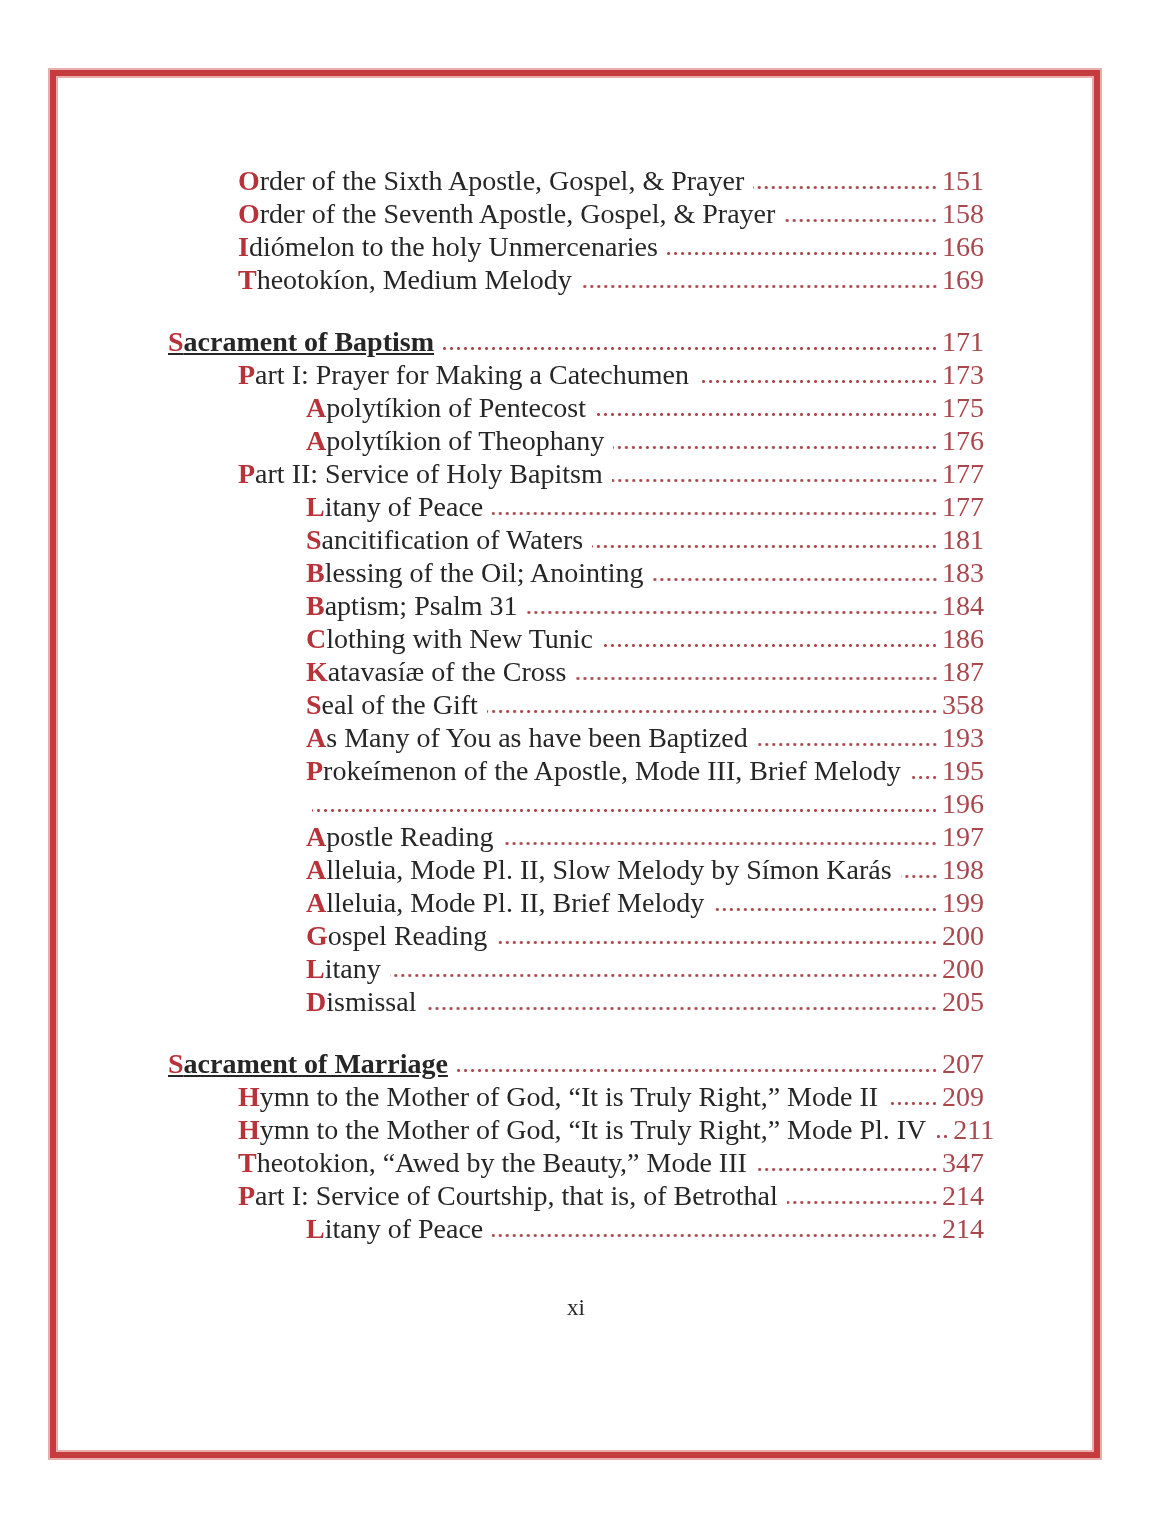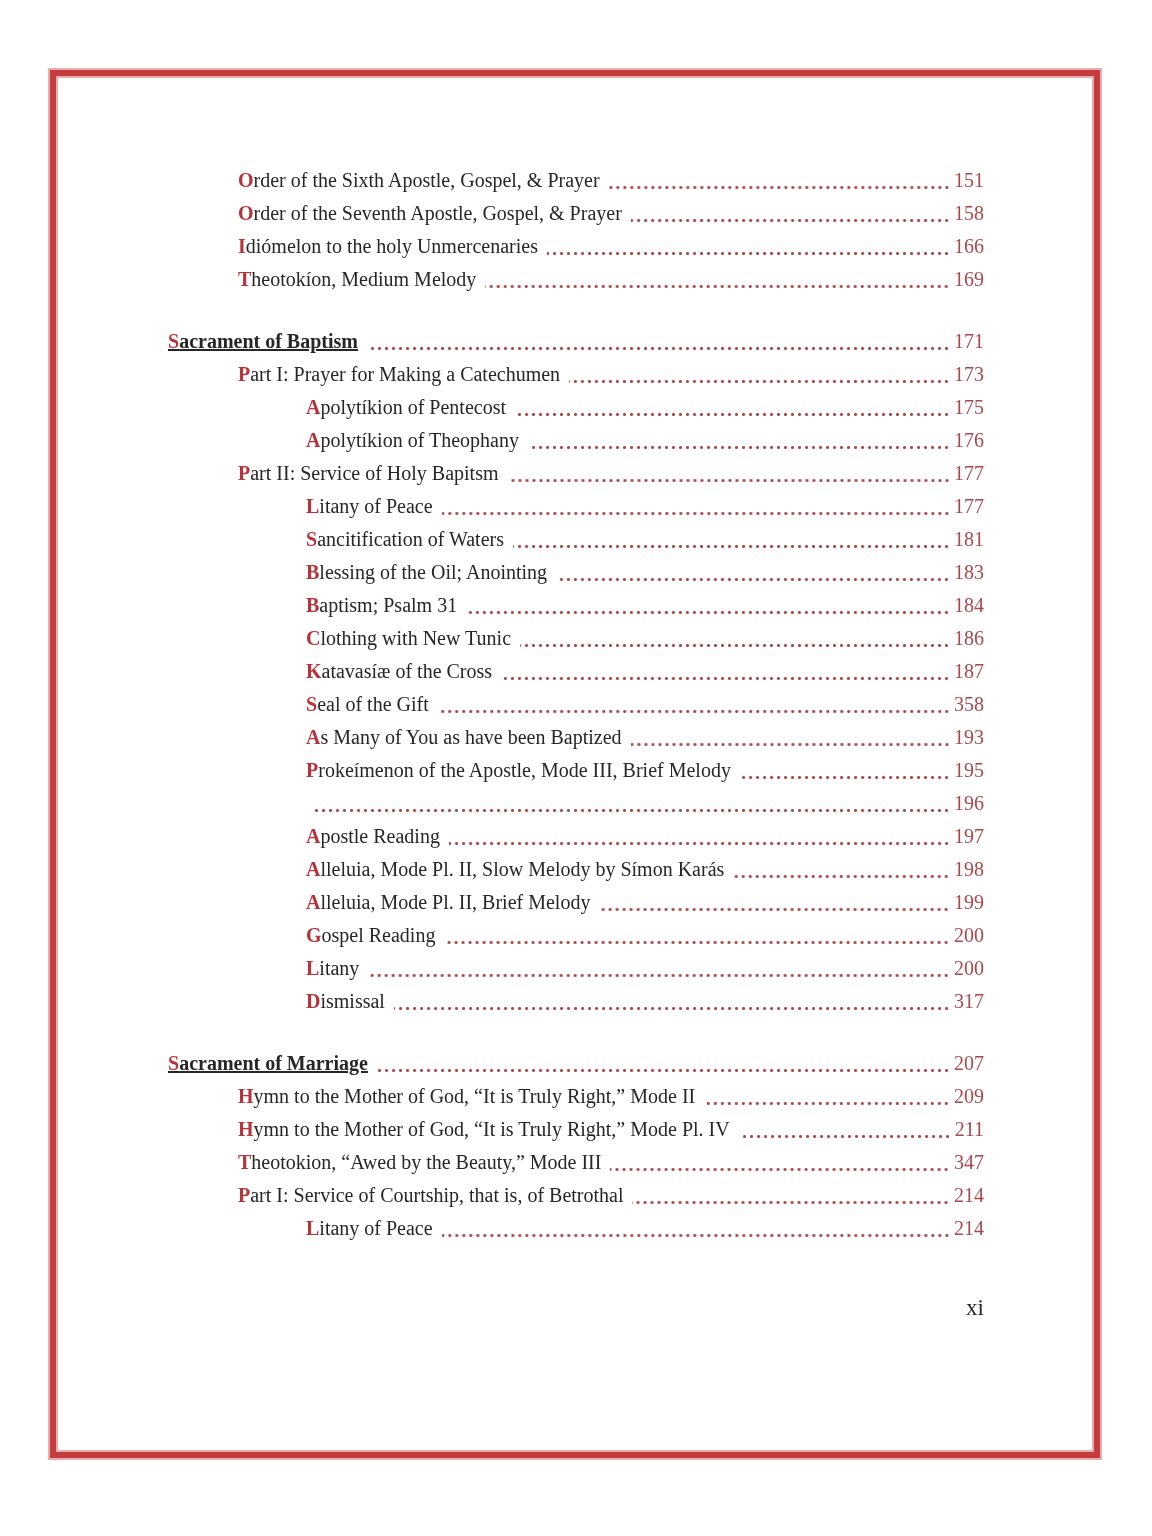--- a/index.html
+++ b/index.html
@@ -31,21 +31,21 @@
   }
   .content {
     position: absolute;
     inset: 0;
     padding: 88px 110px 0 112px;
   }
   .row {
     display: flex;
     align-items: baseline;
     line-height: 33px;
-    font-size: 20px;
+    font-size: 28px;
     white-space: nowrap;
   }
   .row.gap { margin-top: 29px; }
   .row.lvl1 { padding-left: 70px; }
   .row.lvl2 { padding-left: 138px; }
   .row.bold .title { font-weight: bold; text-decoration: underline; }
   .title { flex: 0 0 auto; padding-right: 3px; }
   .lead {
     font-weight: bold;
     color: var(--accent-red);
@@ -60,21 +60,21 @@
     background-size: 7px 3px;
     background-repeat: repeat-x;
     background-position: right bottom;
   }
   .pagenum {
     flex: 0 0 auto;
     color: var(--leader-red);
   }
   .footer {
     margin-top: 48px;
-    text-align: right;
+    text-align: center;
     font-size: 23px;
     line-height: 30px;
     color: var(--text-color);
   }
 </style>
 </head>
 <body>
 
 <div class="frame">
   <div class="content">
@@ -194,21 +194,21 @@
           <span class="pagenum">200</span>
         </div>
         <div class="row lvl2">
           <span class="title"><span class="lead">L</span>itany</span>
           <span class="leader"></span>
           <span class="pagenum">200</span>
         </div>
         <div class="row lvl2">
           <span class="title"><span class="lead">D</span>ismissal</span>
           <span class="leader"></span>
-          <span class="pagenum">317</span>
+          <span class="pagenum">205</span>
         </div>
         <div class="row lvl0 bold gap">
           <span class="title"><span class="lead">S</span>acrament of Marriage</span>
           <span class="leader"></span>
           <span class="pagenum">207</span>
         </div>
         <div class="row lvl1">
           <span class="title"><span class="lead">H</span>ymn to the Mother of God, “It is Truly Right,” Mode II</span>
           <span class="leader"></span>
           <span class="pagenum">209</span>

